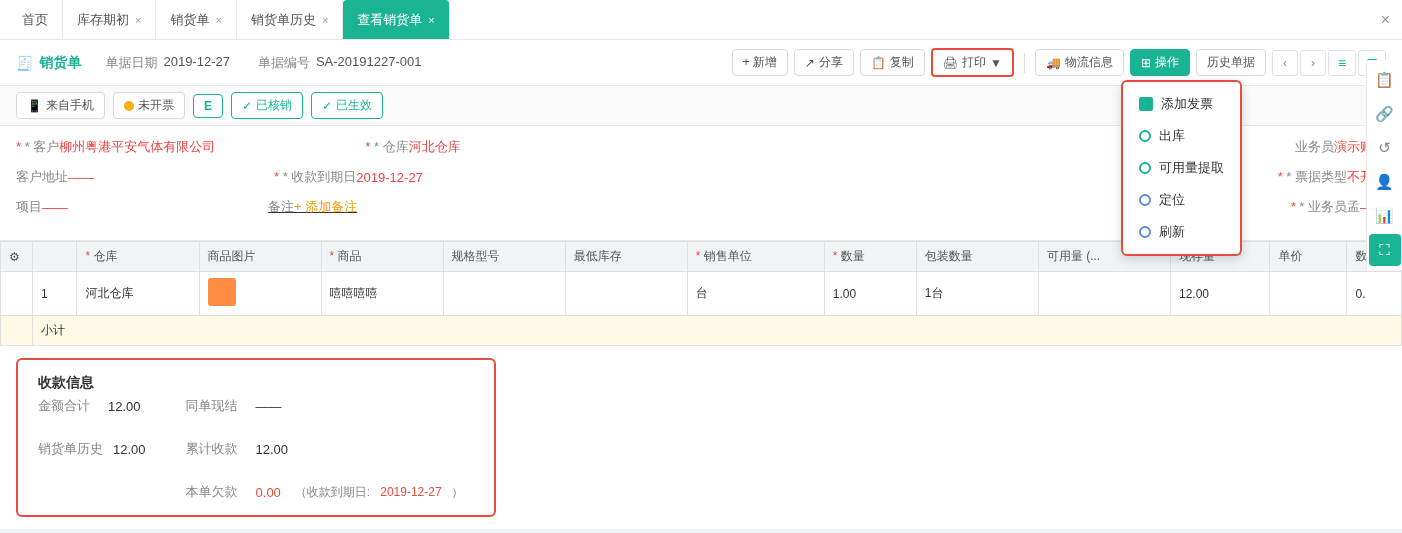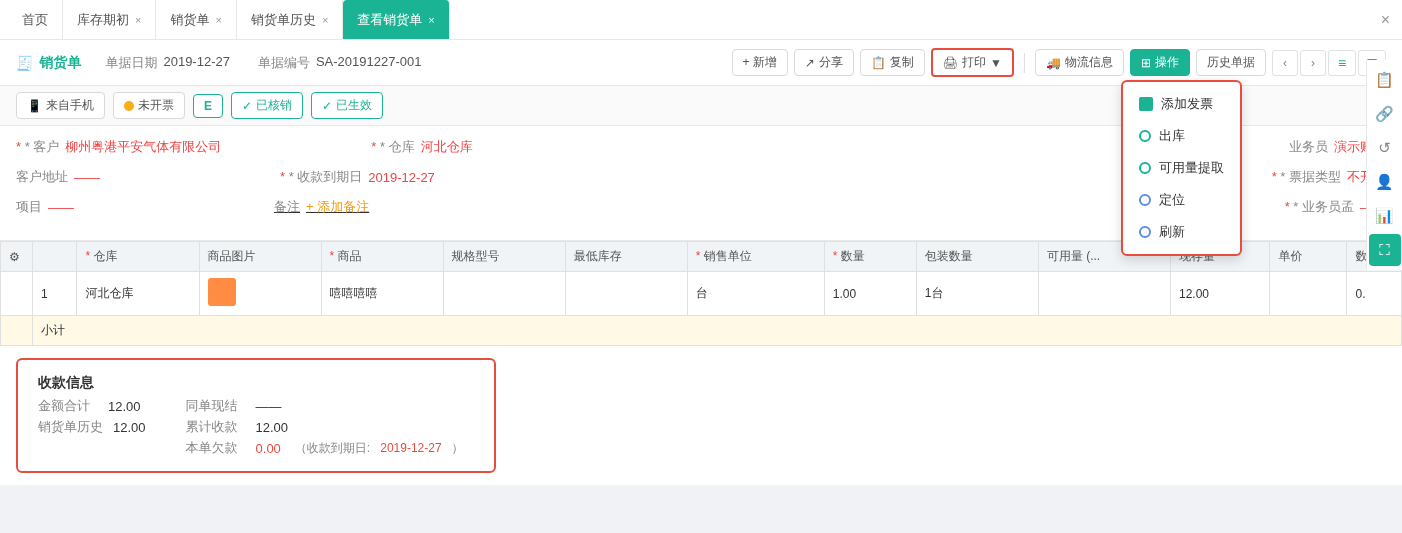--- a/index.html
+++ b/index.html
@@ -59,21 +59,21 @@
     .second-toolbar {
       display: flex; align-items: center; padding: 6px 16px; gap: 8px;
       border-bottom: 1px solid #e8e8e8; background: #fafafa;
     }
 
     
     .form-area {
       padding: 12px 16px; border-bottom: 1px solid #e8e8e8;
     }
     .form-row { display: flex; align-items: center; gap: 30px; margin-bottom: 12px; }
-    .form-field { display: flex; align-items: center; gap: 6px; }
+    .form-field { display: flex; align-items: center; }
     .form-label { color: #888; font-size: 13px; white-space: nowrap; }
     .required::before { content: '* '; color: #e74c3c; }
     .form-value { color: #ef4444; font-size: 13px; }
     .add-note-btn { color: #f39c12; cursor: pointer; display: flex; align-items: center; gap: 3px; }
 
     
     .data-table { width: 100%; border-collapse: collapse; font-size: 12px; }
     .data-table th {
       background: #f0f4f7; border: 1px solid #e0e0e0; padding: 6px 8px;
       text-align: left; color: #555; white-space: nowrap; font-weight: normal;
@@ -89,21 +89,21 @@
     
     .bottom-panel {
       display: flex; padding: 12px 16px; gap: 20px;
     }
     .payment-info {
       border: 2px solid #e74c3c; border-radius: 6px; padding: 14px 20px;
       min-width: 480px; background: #fff;
     }
     .payment-title { font-size: 14px; font-weight: bold; margin-bottom: 5px; color: #333; }
     .payment-rows { display: flex; gap: 40px; }
-    .payment-col { display: flex; flex-direction: column; gap: 3px; }
+    .payment-col { display: flex; flex-direction: column; gap: 25px; }
     .payment-row { display: flex; align-items: center; gap: 10px; }
     .payment-label { color: #888; font-size: 13px; min-width: 60px; }
     .payment-value { color: #333; font-size: 13px; }
     .payment-value.red { color: #e74c3c; }
 
     
     .right-sidebar {
       position: fixed; right: 0; top: 60px; width: 36px;
       display: flex; flex-direction: column; align-items: center;
       background: #fff; border-left: 1px solid #e8e8e8; padding: 4px 0; gap: 2px;

